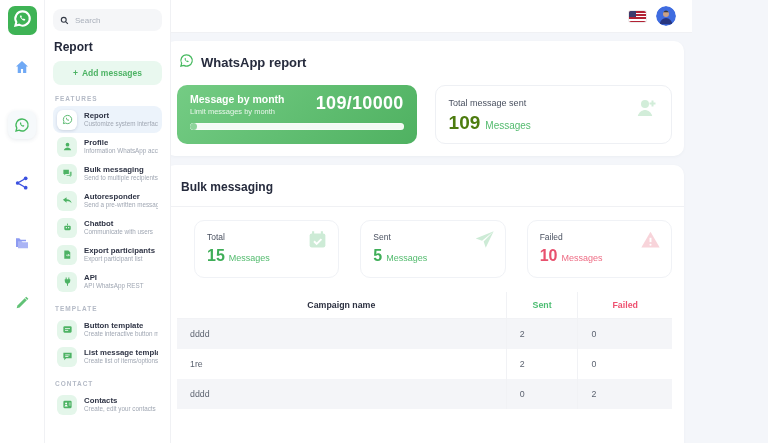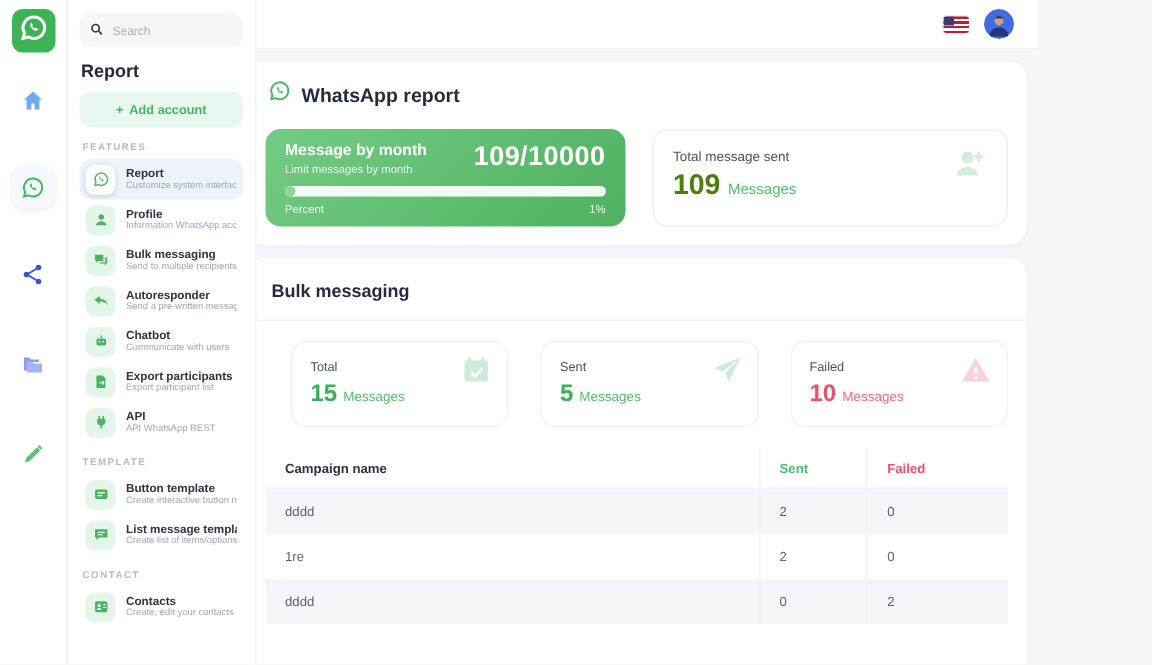--- a/index.html
+++ b/index.html
@@ -78,21 +78,21 @@
   .st-valrow { display:flex; align-items:baseline; gap:4px; margin-top:5px; }
   .st-value { font-size:16px; font-weight:bold; }
   .st-unit { font-size:9px; }
   .stat-green .st-value { color:#3fae58; } .stat-green .st-unit { color:#53bb6e; }
   .stat-red .st-value { color:#e8516e; } .stat-red .st-unit { color:#ee6d85; }
   .st-icon { position:absolute; right:10px; top:8px; }
   .st-icon svg { width:21px; height:21px; }
   .ic-green { color:#cdebd6; } .ic-pink { color:#f8d4da; }
 
   table.report { width:100%; border-collapse:collapse; margin-top:14px; }
-  table.report th { text-align:left; font-size:8.8px; padding:8px 13px; border-bottom:1px solid #f1f2f5; }
+  table.report th { text-align:center; font-size:8.8px; padding:8px 13px; border-bottom:1px solid #f1f2f5; }
   table.report th.col-name { color:#2c3040; }
   table.report th.col-sent { color:#4cbd72; }
   table.report th.col-failed { color:#ee5170; }
   table.report td { font-size:8.8px; color:#5c6370; padding:10px 13px; }
   table.report th.vline, table.report td.vline { border-left:1px solid #f1f2f5; }
   table.report tbody tr:nth-child(odd) { background:#f4f5f8; }
 </style>
 </head>
 <body>
 
@@ -142,21 +142,21 @@
     <div class="search-box">
       <span><svg viewBox="0 0 24 24" fill="none" stroke="currentColor" stroke-width="3">
             <circle cx="10" cy="10" r="6.5"></circle>
             <path d="M15.5 15.5L21 21"></path>
           </svg></span>
       <input type="text" placeholder="Search" style="">
     </div>
     <h1>Report</h1>
     <button class="add-account">
       <span>+</span>
-      <span>Add account</span>
+      <span>Add messages</span>
     </button>
 
     <div class="sec-label">FEATURES</div>
 
     <div class="mi active">
       <span class="mi-icon">
           <svg viewBox="0 0 24 24" fill="none" stroke="currentColor" stroke-width="2">
             <path d="M12 3a9 9 0 0 0-7.8 13.5L3 21l4.7-1.2A9 9 0 1 0 12 3z"></path>
             <path d="M8.8 9.2c.4 2.6 3 5.2 5.6 5.6l1.3-1.6-2.1-1.1-.9.6c-.9-.5-1.6-1.2-2.1-2.1l.6-.9-1.1-2.1z" fill="currentColor" stroke="none"></path>
           </svg>
@@ -319,24 +319,20 @@
           <div class="green-card">
             <div class="gc-top">
               <div>
                 <div class="gc-title">Message by month</div>
                 <div class="gc-sub">Limit messages by month</div>
               </div>
               <div class="gc-value">109/10000</div>
             </div>
             <div class="gc-track">
               <div class="gc-fill" style="width: 1%;"></div>
-            </div>
-            <div class="gc-bottom">
-              <span>Percent</span>
-              <span>1%</span>
             </div>
           </div>
 
           <div class="total-card">
             <div class="tc-label">Total message sent</div>
             <div class="tc-valrow">
               <span class="tc-value">109</span>
               <span class="tc-unit">Messages</span>
             </div>
             <span class="tc-icon">

